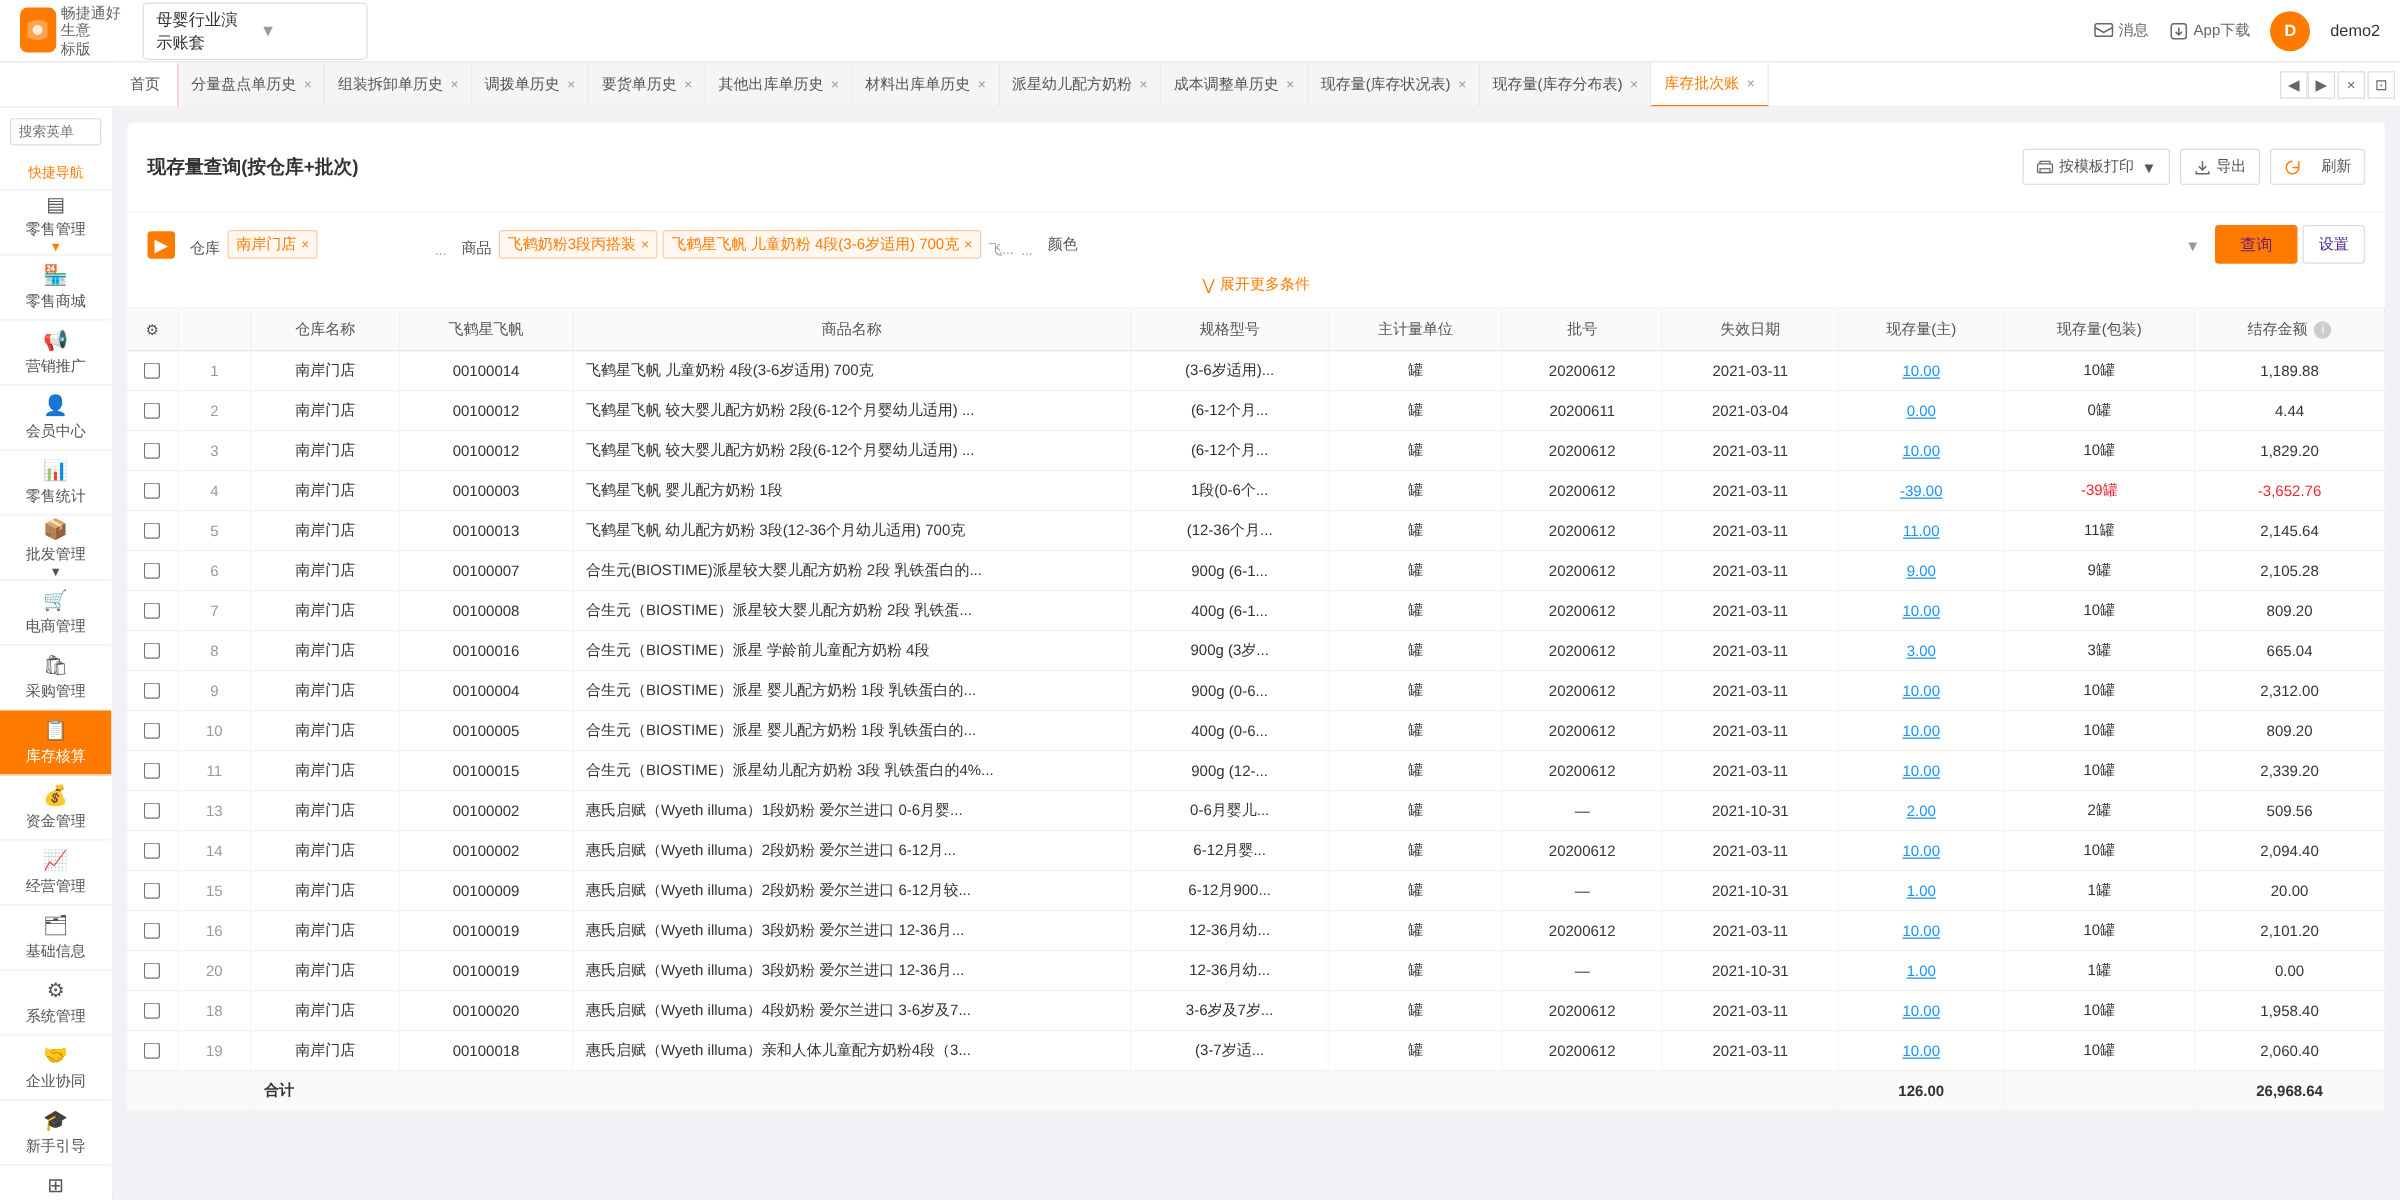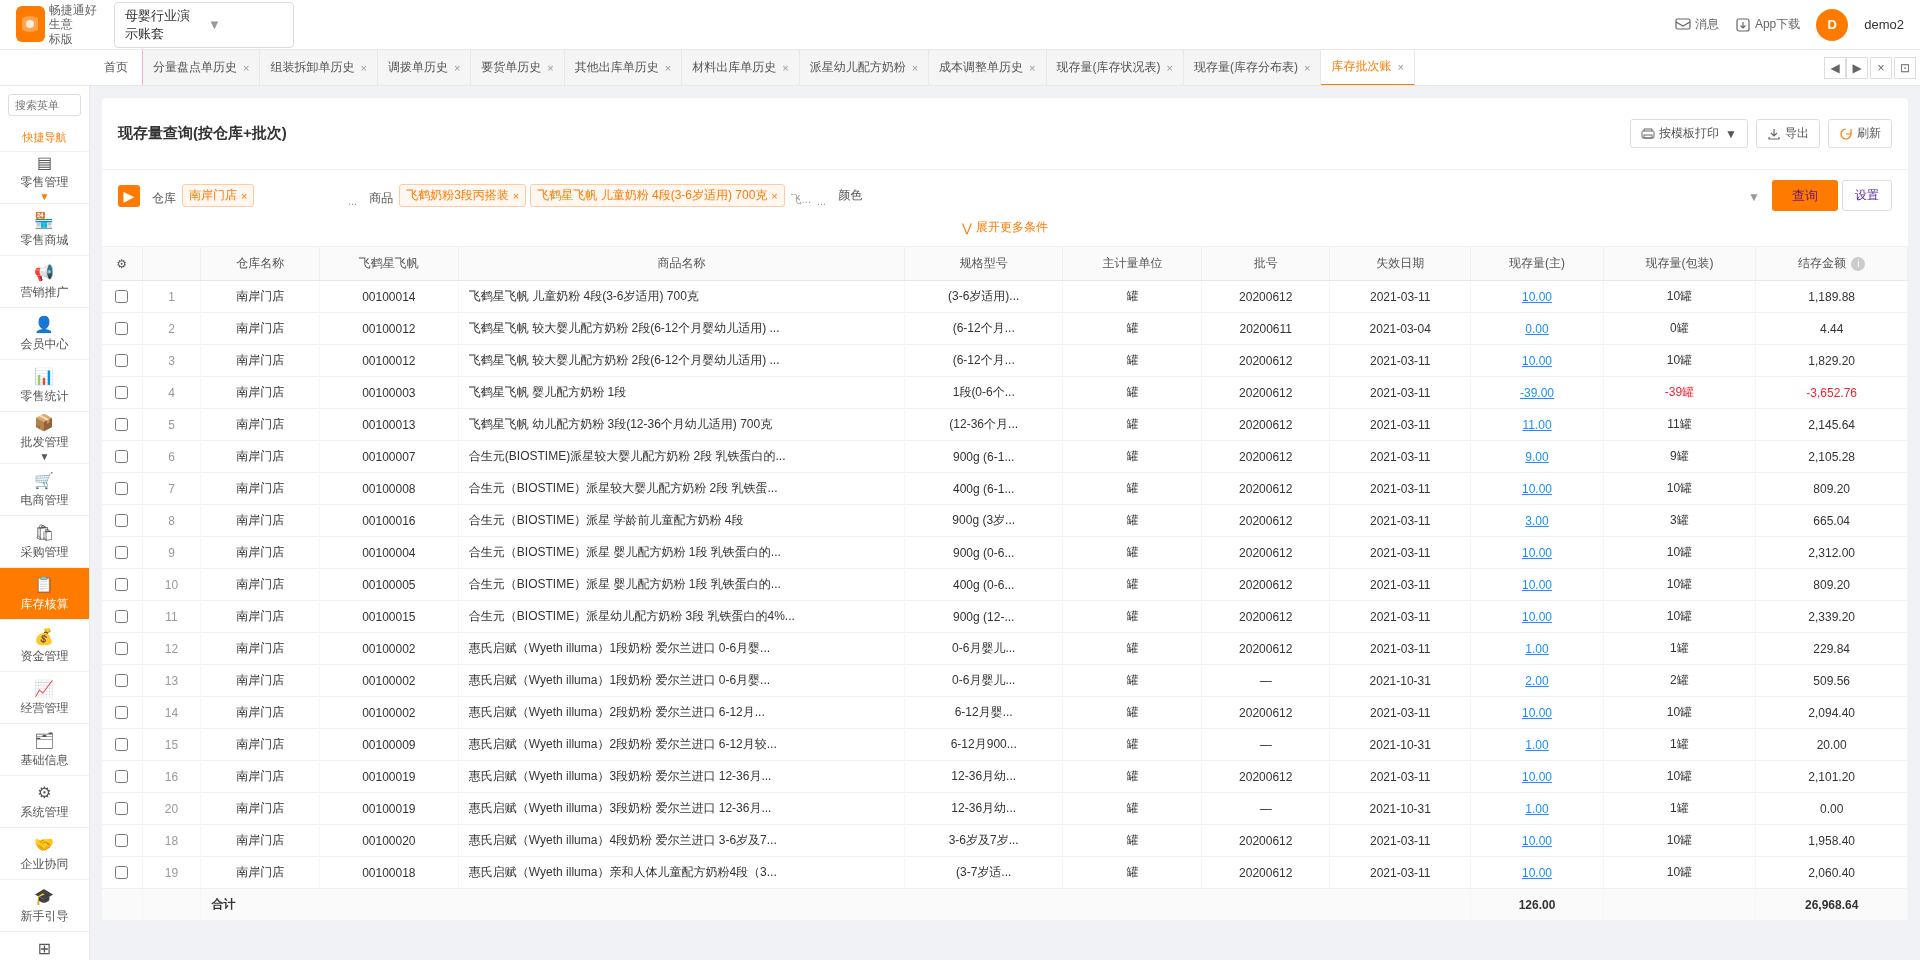--- a/index.html
+++ b/index.html
@@ -248,21 +248,21 @@
       border: 1px solid #ddd;
       border-radius: 3px;
       background: #fff;
       cursor: pointer;
       color: #555;
       font-size: 12px;
     }
     .btn-refresh {
       display: flex;
       align-items: center;
-      gap: 4px;
+      gap: 16px;
       padding: 5px 10px;
       border: 1px solid #ddd;
       border-radius: 3px;
       background: #fff;
       cursor: pointer;
       color: #555;
       font-size: 12px;
     }
     .btn-query {
       padding: 6px 20px;
@@ -910,38 +910,20 @@
     <td class="td-link">10.00</td>
     <td class="">10罐</td>
     <td class="">2,339.20</td>
   </tr>
           <tr>
     <td>
       <div class="checkbox-col">
         <input type="checkbox" style="">
       </div>
     </td>
-    <td class="row-num">12</td>
-    <td>南岸门店</td>
-    <td>00100002</td>
-    <td class="text-left" style="max-width:260px;overflow:hidden;text-overflow:ellipsis;">惠氏启赋（Wyeth illuma）1段奶粉 爱尔兰进口 0-6月婴...</td>
-    <td>0-6月婴儿...</td>
-    <td>罐</td>
-    <td>20200612</td>
-    <td>2021-03-11</td>
-    <td class="td-link">1.00</td>
-    <td class="">1罐</td>
-    <td class="">229.84</td>
-  </tr>
-          <tr>
-    <td>
-      <div class="checkbox-col">
-        <input type="checkbox" style="">
-      </div>
-    </td>
     <td class="row-num">13</td>
     <td>南岸门店</td>
     <td>00100002</td>
     <td class="text-left" style="max-width:260px;overflow:hidden;text-overflow:ellipsis;">惠氏启赋（Wyeth illuma）1段奶粉 爱尔兰进口 0-6月婴...</td>
     <td>0-6月婴儿...</td>
     <td>罐</td>
     <td>—</td>
     <td>2021-10-31</td>
     <td class="td-link">2.00</td>
     <td class="">2罐</td>

